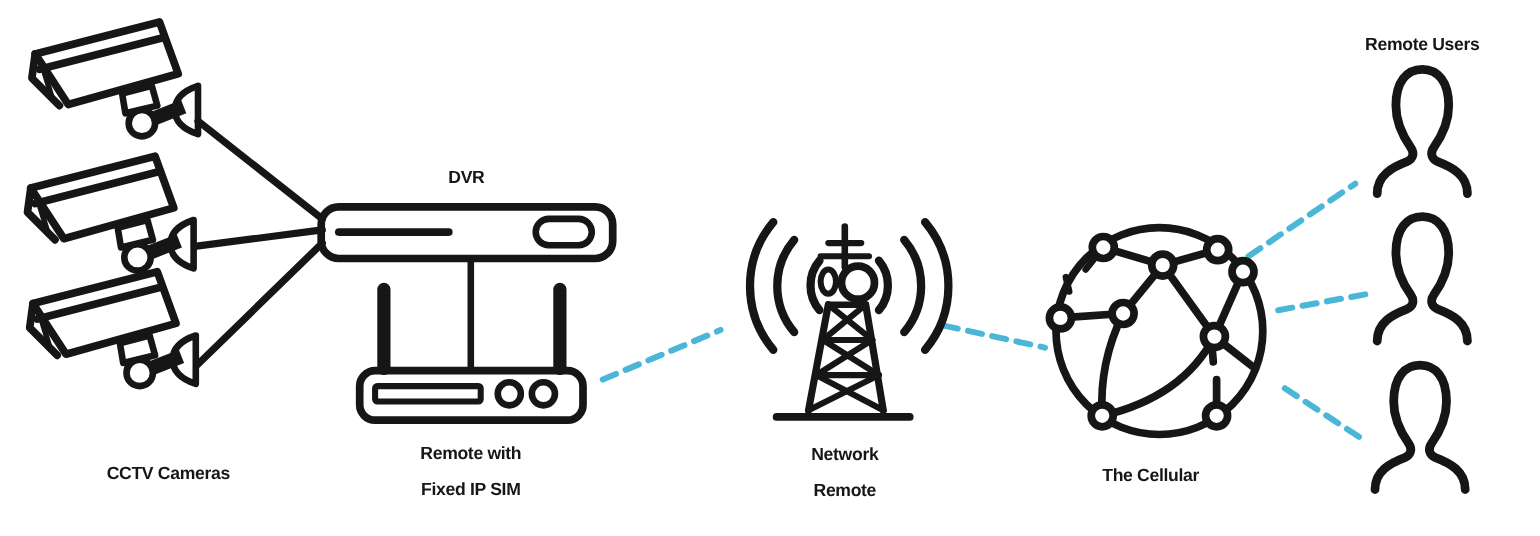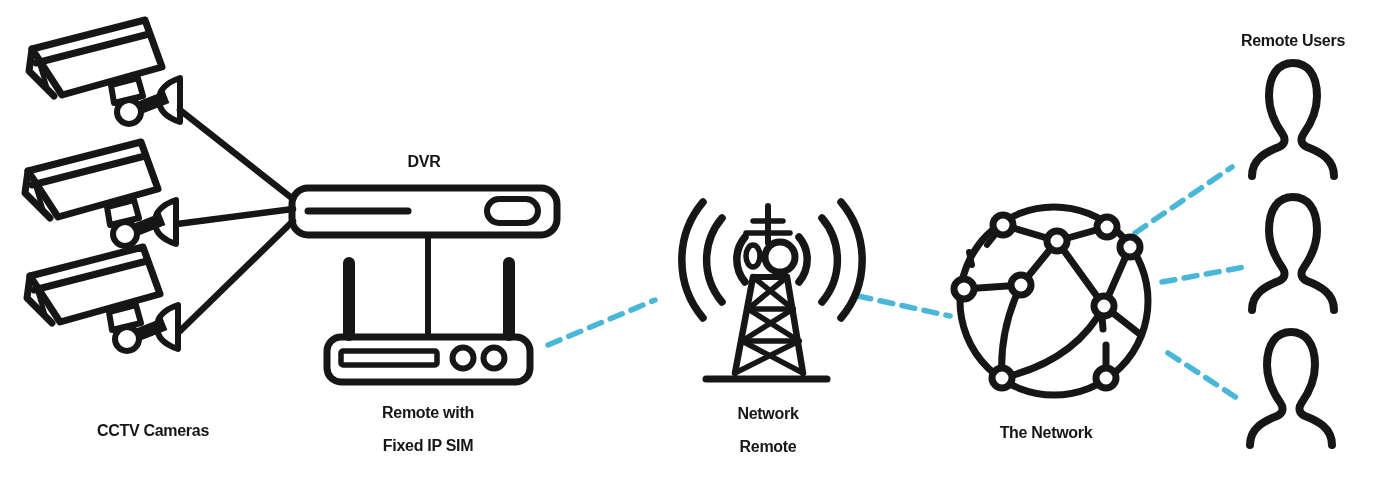--- a/index.html
+++ b/index.html
@@ -162,16 +162,16 @@
   <div class="lbl" style="left:428px;top:396px;">
     <div>Remote with</div>
     <div>Fixed IP SIM</div>
   </div>
 
   <div class="lbl" style="left:768px;top:397px;">
     <div>Network</div>
     <div>Remote</div>
   </div>
 
-  <div class="lbl" style="left:1046px;top:416px;">The Network</div>
+  <div class="lbl" style="left:1046px;top:416px;">The Cellular</div>
 
   <div class="lbl" style="left:1293px;top:24px;">Remote Users</div>
 </div>
 
 </body></html>

